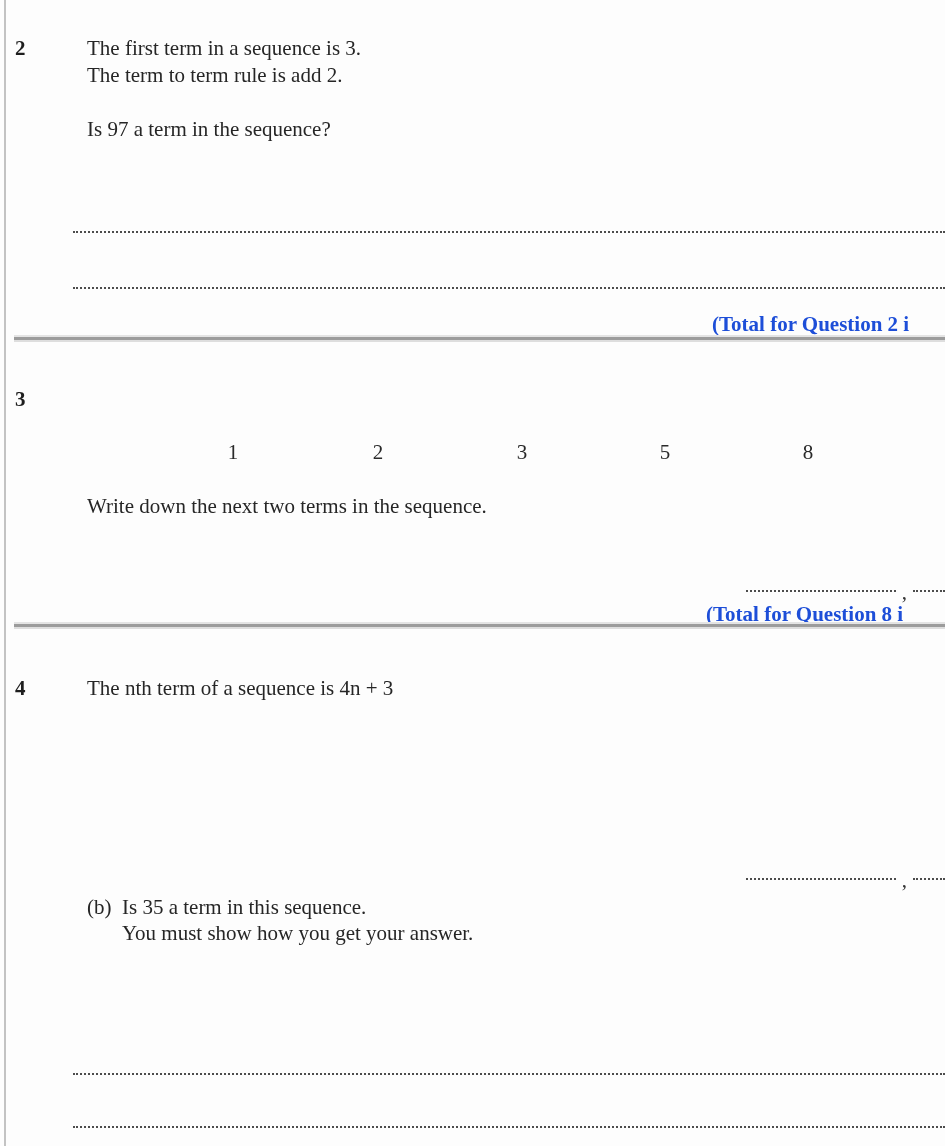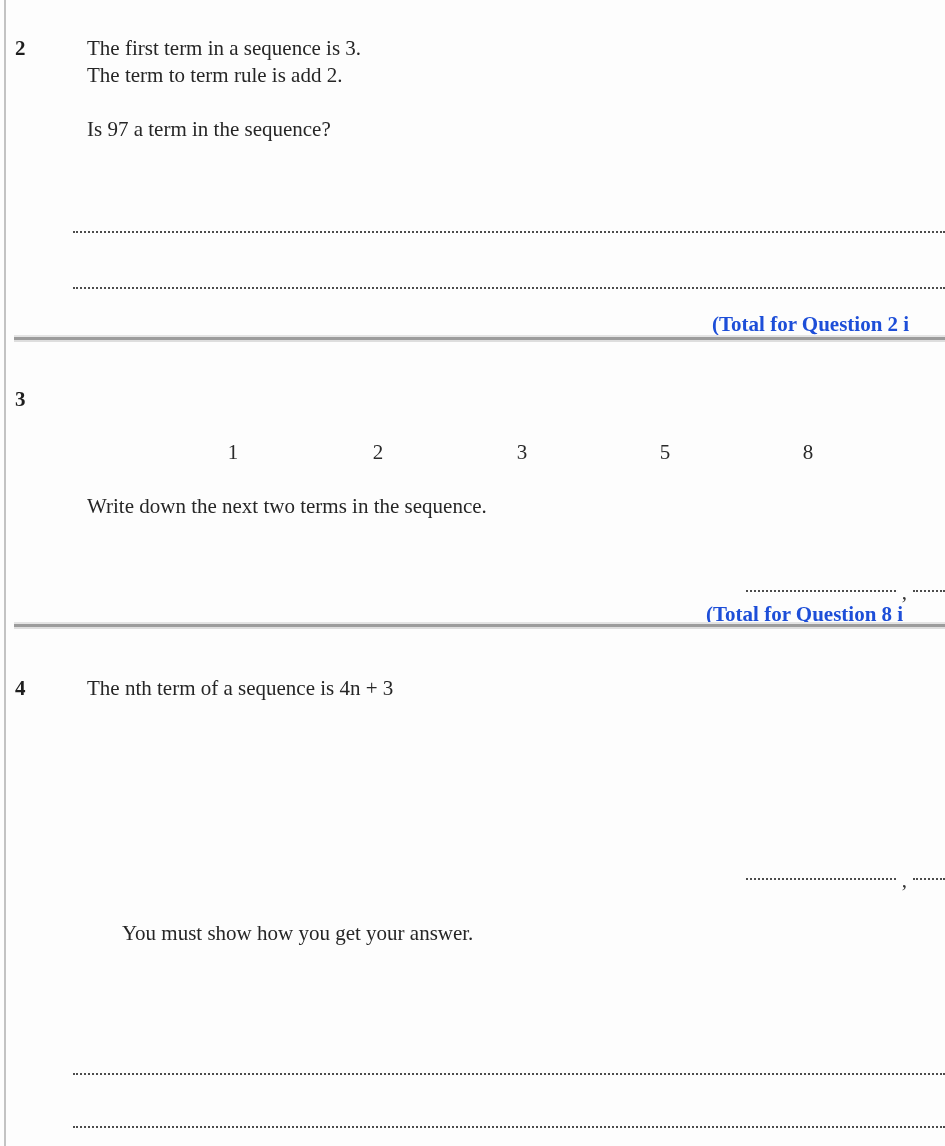--- a/index.html
+++ b/index.html
@@ -114,16 +114,17 @@
   <div class="total" style="top:602px;left:706px">(Total for Question 8 i</div>
   <div class="rule" style="top:624px"></div>
 
   <div class="qnum" style="top:676px">4</div>
   <div class="text" style="top:676px">The nth term of a sequence is 4n + 3</div>
   <div class="ansline" style="top:856px">
     <span class="seg seg-long"></span>
     <span class="comma">,</span>
     <span class="seg seg-short"></span>
   </div>
+  <div class="text" style="top:895px">(b)  Is 35 a term in this sequence.</div>
   <div class="text" style="top:921px;left:122px">You must show how you get your answer.</div>
   <div class="dotline" style="top:1073px"></div>
   <div class="dotline" style="top:1126px"></div>
 </div>
 
 </body></html>

